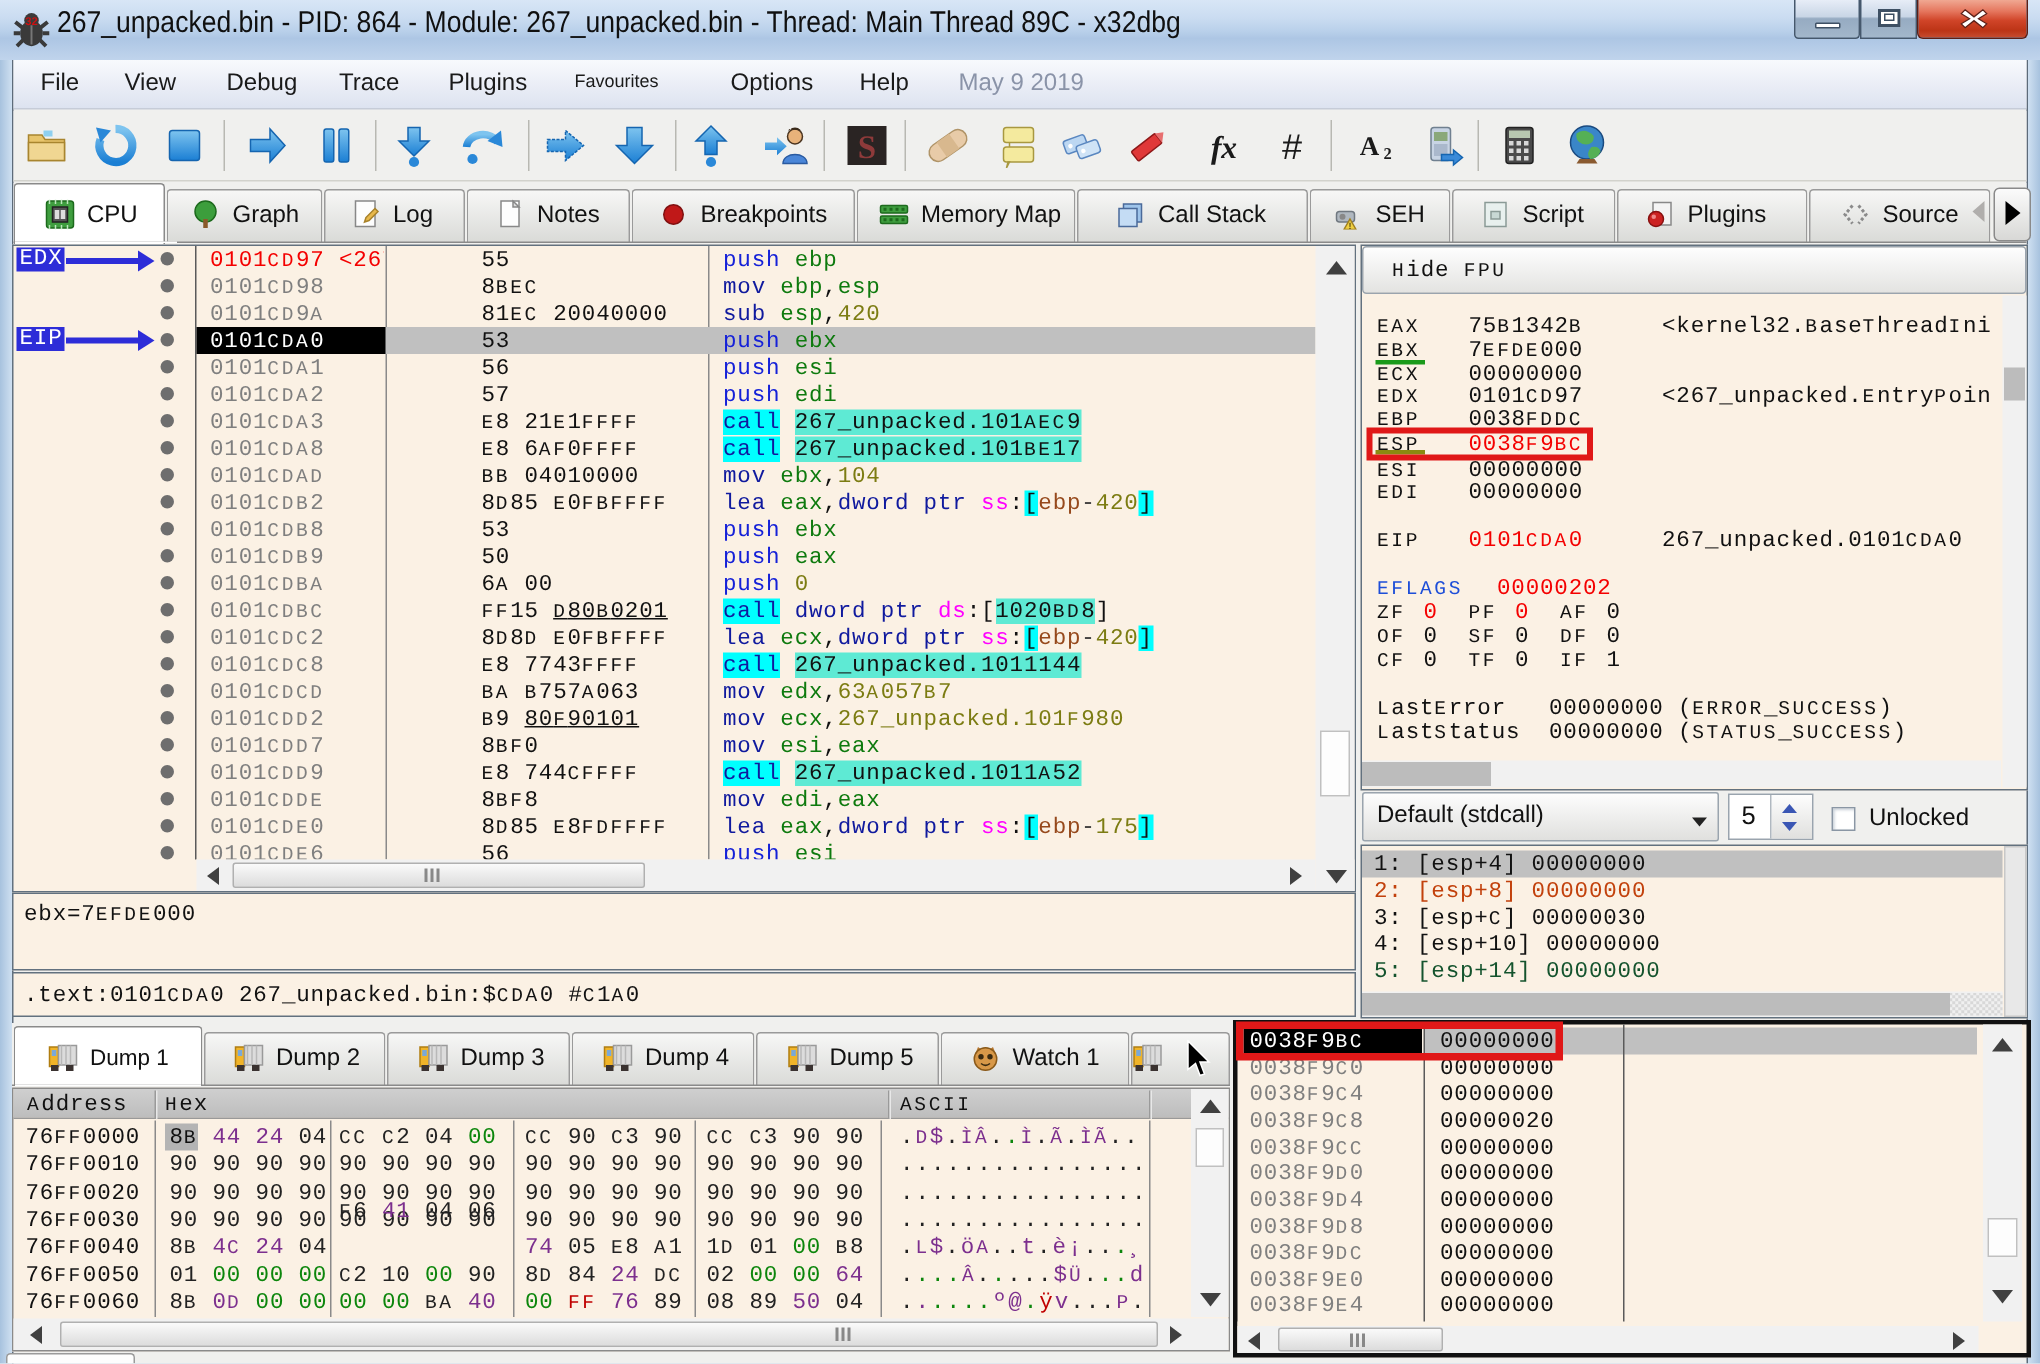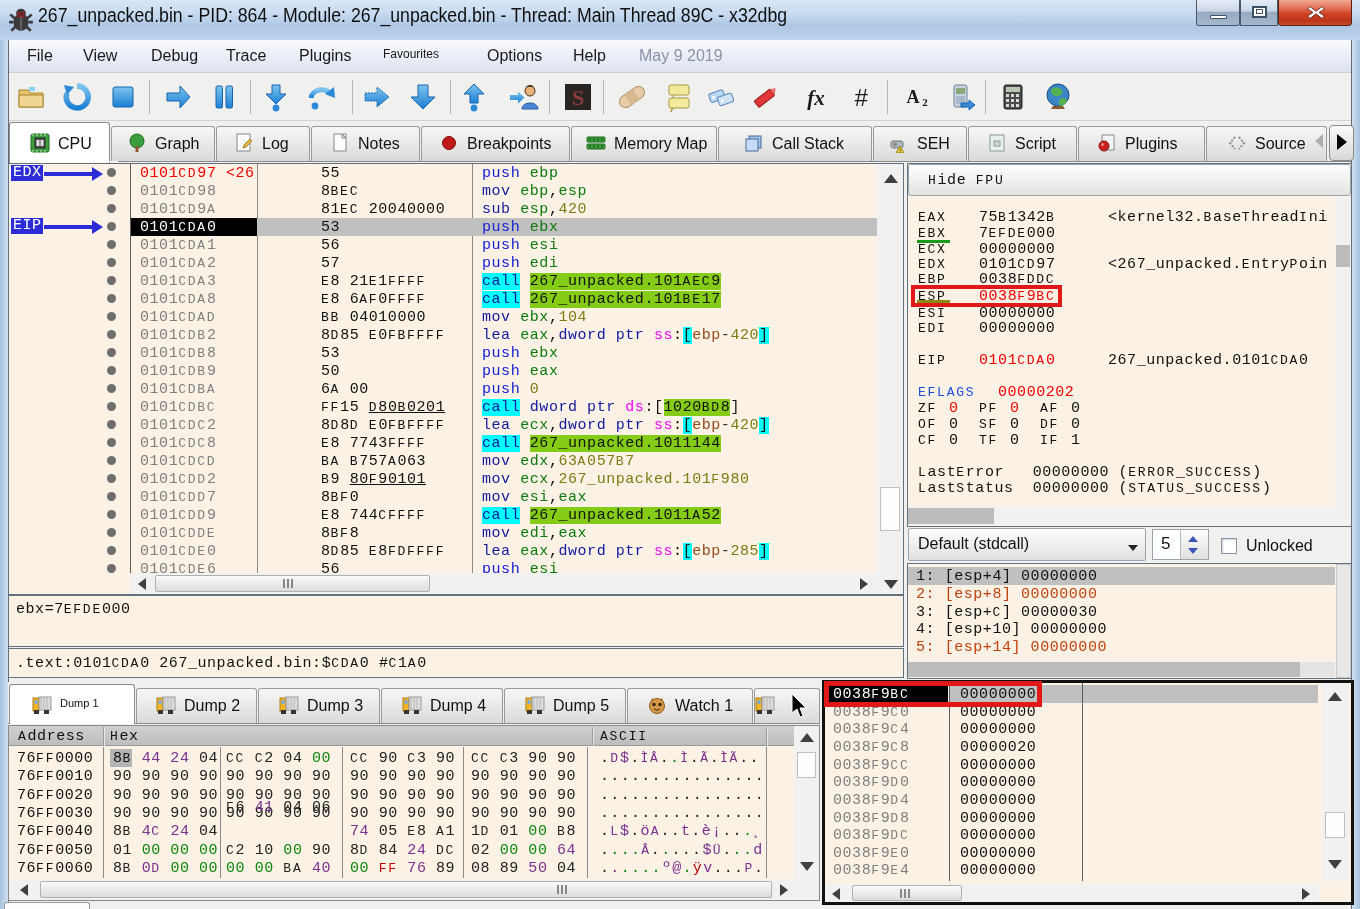--- a/index.html
+++ b/index.html
@@ -1,19 +1,19 @@
 <!DOCTYPE html>
 <html><head><meta charset="utf-8"><style>
 *{margin:0;padding:0;box-sizing:border-box}
 html,body{width:1360px;height:909px;overflow:hidden}
 body{font-family:"Liberation Sans", sans-serif;position:relative;background:#c6d9ee}
 .ab{position:absolute}
 .mono{font-family:"Liberation Mono", monospace;font-size:15px;letter-spacing:0.55px;white-space:pre}
 .r{color:#f40000}.g{color:#0e7a0e}.o{color:#7c7c12}.b{color:#1521d8}.n{color:#101a9e}.m{color:#ff00ff}.br{color:#96491c}
-.cy{background:#00ffff}.ye{background:#84cc16}
+.cy{background:#00ffff}.ye{background:#5eead4}
 .gr{color:#7f7f7f}
 .pu{color:#7c2f8e}.dg{color:#0c860c}
 .hl{font-size:13px;letter-spacing:1.75px}
 </style></head><body>
 <div class="ab" style="left:0;top:0;width:1360px;height:40px;background:linear-gradient(180deg,#d8e6f6 0%,#cadcf1 30%,#b9d0ea 52%,#adc6e4 64%,#c0d4ec 100%)">
 <svg class="ab" style="left:7px;top:6px" width="28" height="28" viewBox="0 0 26 26">
       <ellipse cx="13" cy="15" rx="7" ry="8" fill="#3a3a3a"></ellipse>
       <circle cx="13" cy="7" r="4.5" fill="#3a3a3a"></circle>
       <path d="M3 8 L8 12 M23 8 L18 12 M2 15 L6 15 M24 15 L20 15 M4 23 L8 19 M22 23 L18 19" stroke="#3a3a3a" stroke-width="2.4" fill="none"></path>
       <path d="M13 10 L13 22" stroke="#777" stroke-width="1.2"></path>
@@ -350,21 +350,21 @@
 <div class="ab mono gr" style="left:140px;top:507px">0101<span class="hl">CDD</span>9</div>
 <div class="ab mono" style="left:321px;top:507px;color:#111"><span class="hl">E</span>8 744<span class="hl">CFFFF</span></div>
 <div class="ab mono" style="left:482px;top:507px;color:#111"><span class="cy"><span class="n">call</span></span> <span class="ye">267_unpacked.1011<span class="hl">A</span>52</span></div>
 <div class="ab" style="left:107px;top:528px;width:9px;height:9px;border-radius:50%;background:#6e6e6e"></div>
 <div class="ab mono gr" style="left:140px;top:525px">0101<span class="hl">CDDE</span></div>
 <div class="ab mono" style="left:321px;top:525px;color:#111">8<span class="hl">BF</span>8</div>
 <div class="ab mono" style="left:482px;top:525px;color:#111"><span class="n">mov</span> <span class="g">edi</span>,<span class="g">eax</span></div>
 <div class="ab" style="left:107px;top:546px;width:9px;height:9px;border-radius:50%;background:#6e6e6e"></div>
 <div class="ab mono gr" style="left:140px;top:543px">0101<span class="hl">CDE</span>0</div>
 <div class="ab mono" style="left:321px;top:543px;color:#111">8<span class="hl">D</span>85 <span class="hl">E</span>8<span class="hl">FDFFFF</span></div>
-<div class="ab mono" style="left:482px;top:543px;color:#111"><span class="n">lea</span> <span class="g">eax</span>,<span class="n">dword ptr</span> <span class="m">ss</span>:<span class="cy">[</span><span class="br">ebp</span><span style="color:#333">-</span><span class="o">285</span><span class="cy">]</span></div>
+<div class="ab mono" style="left:482px;top:543px;color:#111"><span class="n">lea</span> <span class="g">eax</span>,<span class="n">dword ptr</span> <span class="m">ss</span>:<span class="cy">[</span><span class="br">ebp</span><span style="color:#333">-</span><span class="o">175</span><span class="cy">]</span></div>
 <div class="ab" style="left:107px;top:564px;width:9px;height:9px;border-radius:50%;background:#6e6e6e"></div>
 <div class="ab mono gr" style="left:140px;top:561px">0101<span class="hl">CDE</span>6</div>
 <div class="ab mono" style="left:321px;top:561px;color:#111">56</div>
 <div class="ab mono" style="left:482px;top:561px;color:#111"><span class="b">push</span> <span style="color:#0e7a0e">esi</span></div>
 <div class="ab" style="left:131px;top:573px;width:772px;height:21px;background:#fbf1e4"></div>
 <div class="ab mono" style="left:11px;top:165px;width:32px;height:16px;background:#2d2dd8;color:#fff;padding-left:2px;line-height:15px">EDX</div>
 <div class="ab" style="left:44px;top:172px;width:52px;height:4px;background:#2d2dd8"></div>
 <div class="ab" style="left:92px;top:167px;width:0;height:0;border-top:7px solid transparent;border-bottom:7px solid transparent;border-left:11px solid #2d2dd8"></div>
 <div class="ab mono" style="left:11px;top:218px;width:32px;height:16px;background:#2d2dd8;color:#fff;padding-left:2px;line-height:15px">EIP</div>
 <div class="ab" style="left:44px;top:225px;width:52px;height:4px;background:#2d2dd8"></div>
@@ -444,36 +444,36 @@
 <div class="ab" style="left:1188px;top:536px;width:0;height:0;border-left:5px solid transparent;border-right:5px solid transparent;border-bottom:6px solid #3a56b4"></div>
 <div class="ab" style="left:1188px;top:548px;width:0;height:0;border-left:5px solid transparent;border-right:5px solid transparent;border-top:6px solid #3a56b4"></div>
 <div class="ab" style="left:1221px;top:538px;width:16px;height:16px;background:#fff;border:1px solid #8a96a4;box-shadow:inset 1px 1px 2px #c8d0d8"></div>
 <div class="ab" style="left:1246px;top:537px;font-size:16px;color:#111">Unlocked</div>
 <div class="ab" style="left:907px;top:563px;width:445px;height:116px;background:#fbf1e4;border:1px solid #62717f"></div>
 <div class="ab" style="left:908px;top:567px;width:427px;height:18px;background:#c0c0c0"></div>
 <div class="ab mono" style="left:916px;top:568px;color:#111">1: [esp+4] 00000000</div>
 <div class="ab mono" style="left:916px;top:586px;color:#c2410c">2: [esp+8] 00000000</div>
 <div class="ab mono" style="left:916px;top:604px;color:#111">3: [esp+<span class="hl">C</span>] 00000030</div>
 <div class="ab mono" style="left:916px;top:621px;color:#111">4: [esp+10] 00000000</div>
-<div class="ab mono" style="left:916px;top:639px;color:#c2410c">5: [esp+14] 00000000</div>
+<div class="ab mono" style="left:916px;top:639px;color:#14532d">5: [esp+14] 00000000</div>
 <div class="ab" style="left:908px;top:661px;width:427px;height:17px;background:#f1f1f1"></div>
 <div class="ab" style="left:908px;top:662px;width:392px;height:15px;background:#bcbcbc"></div>
 <div class="ab" style="left:1300px;top:662px;width:35px;height:15px;background:repeating-conic-gradient(#d8d8d8 0% 25%,#f0f0f0 0% 50%) 50%/4px 4px"></div>
 <div class="ab" style="left:1336px;top:564px;width:15px;height:114px;background:#e8e8e8;border:1px solid #c8c8c8"></div>
 <div class="ab" style="left:8px;top:682px;width:812px;height:219px;background:#f0f0ee"></div>
 <div class="ab" style="left:9px;top:684px;width:126px;height:40px;background:#fff;border:1px solid #8a8a8a;border-bottom:none;border-radius:3px 3px 0 0"></div>
 <svg class="ab" style="left:32px;top:695px" width="20" height="20" viewBox="0 0 20 20">
     <rect x="1" y="3" width="6" height="13" fill="#f0b429" stroke="#b07d10"></rect>
     <rect x="2.5" y="5" width="3" height="4" fill="#7aa8d8"></rect>
     <rect x="7" y="2" width="12" height="13" fill="#dcdcdc" stroke="#9a9a9a"></rect>
     <path d="M9 2 v13 M12 2 v13 M15 2 v13" stroke="#b8b8b8"></path>
     <rect x="2" y="15" width="5" height="4" fill="#3a3230"></rect>
     <rect x="12" y="15" width="5" height="4" fill="#3a3230"></rect>
   </svg>
-<div class="ab" style="left:60px;top:697px;font-size:11px;color:#111">Dump 1</div>
+<div class="ab" style="left:60px;top:697px;font-size:15px;color:#111">Dump 1</div>
 <div class="ab" style="left:136px;top:688px;width:121px;height:36px;background:linear-gradient(180deg,#f7f7f6,#d9dad7);border:1px solid #9a9a9a;border-bottom:none;border-radius:3px 3px 0 0"></div>
 <svg class="ab" style="left:156px;top:695px" width="20" height="20" viewBox="0 0 20 20">
     <rect x="1" y="3" width="6" height="13" fill="#f0b429" stroke="#b07d10"></rect>
     <rect x="2.5" y="5" width="3" height="4" fill="#7aa8d8"></rect>
     <rect x="7" y="2" width="12" height="13" fill="#dcdcdc" stroke="#9a9a9a"></rect>
     <path d="M9 2 v13 M12 2 v13 M15 2 v13" stroke="#b8b8b8"></path>
     <rect x="2" y="15" width="5" height="4" fill="#3a3230"></rect>
     <rect x="12" y="15" width="5" height="4" fill="#3a3230"></rect>
   </svg>
 <div class="ab" style="left:184px;top:697px;font-size:16px;color:#111">Dump 2</div>

